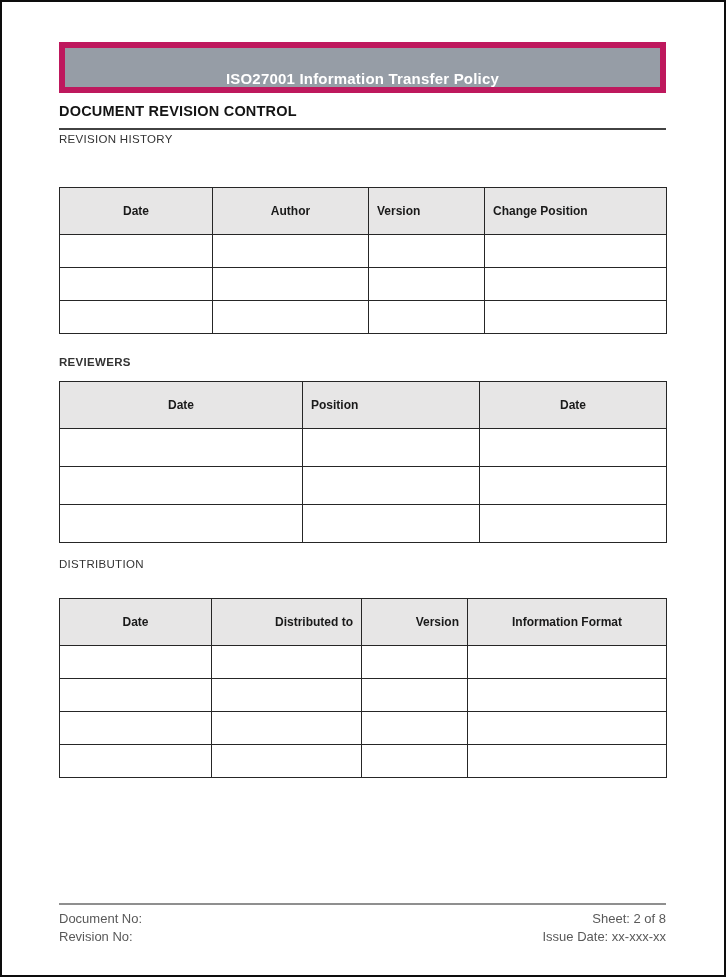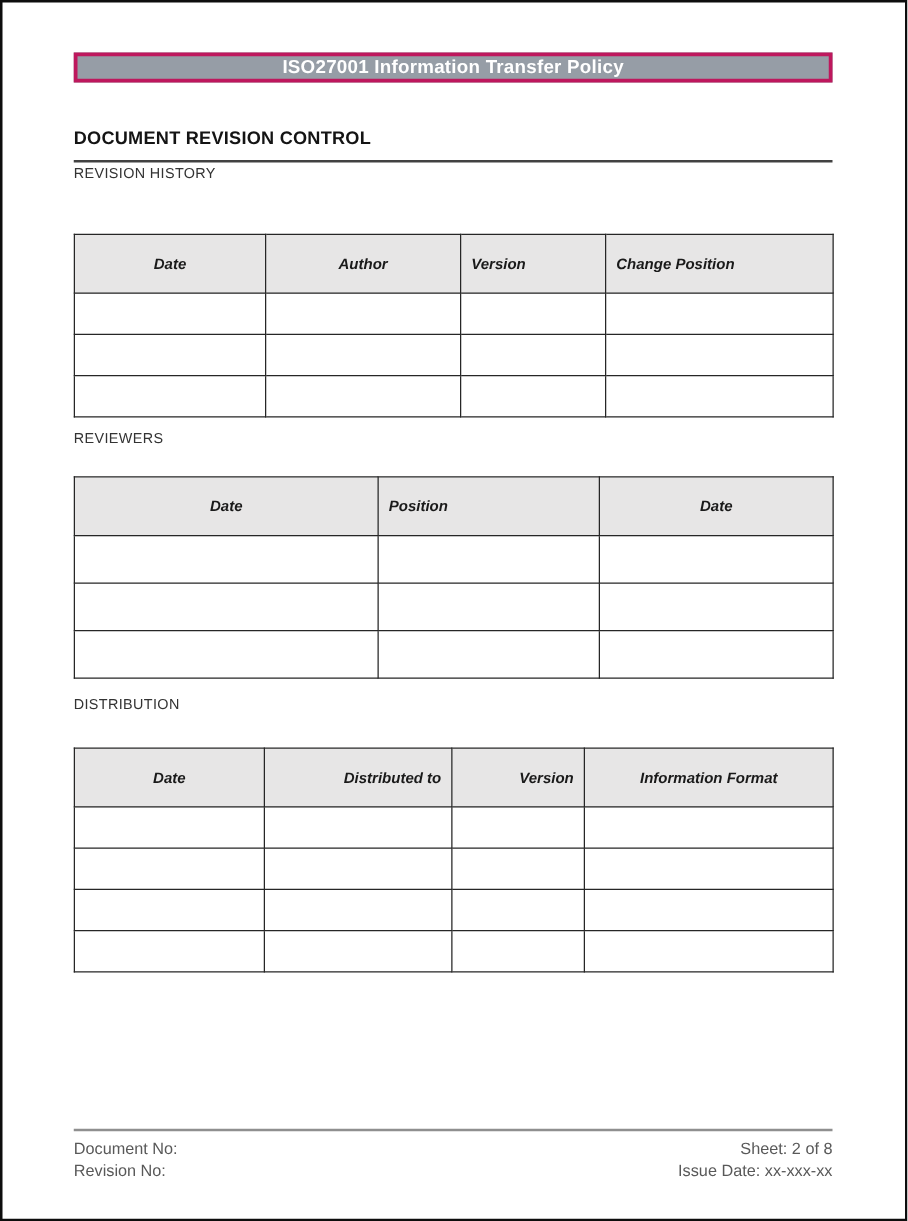--- a/index.html
+++ b/index.html
@@ -15,26 +15,26 @@
     box-sizing: border-box;
     background: #ffffff;
     border: 2px solid #0d0d0d;
     overflow: hidden;
   }
   .banner {
     position: absolute;
     left: 57px;
     top: 40px;
     width: 607px;
-    height: 24px;
+    height: 51px;
     box-sizing: border-box;
     background: #969DA6;
-    border: 3px solid #be185d;
+    border: 6px solid #be185d;
     display: flex;
-    align-items: flex-start;
+    align-items: flex-end;
     justify-content: center;
   }
   .banner .title {
     color: #ffffff;
     font-size: 15px;
     font-weight: 700;
     letter-spacing: 0.2px;
   }
   .doc-heading {
     position: absolute;
@@ -56,42 +56,41 @@
   }
   .section-label {
     position: absolute;
     left: 57px;
     font-size: 11.5px;
     font-weight: 400;
     color: #333333;
     letter-spacing: 0.3px;
   }
   #label-revision-history { top: 131px; }
-  #label-reviewers        { top: 343px; }
+  #label-reviewers        { top: 354px; font-weight: bold; }
   #label-distribution     { top: 556px; }
 
   table.doc-table {
     position: absolute;
     left: 57px;
     border-collapse: collapse;
     table-layout: fixed;
     width: 607px;
   }
   #table-revision-history { top: 185px; }
   #table-reviewers        { top: 379px; }
   #table-distribution     { top: 596px; }
 
   table.doc-table th,
   table.doc-table td {
     border: 1.5px solid #262626;
     box-sizing: border-box;
     padding: 16px 8px;
     font-size: 12px;
     vertical-align: middle;
-    font-style: italic;
   }
   table.doc-table th {
     background: #E7E6E6;
     font-weight: 700;
     color: #1a1a1a;
   }
   #table-revision-history th { height: 31px; }
   #table-revision-history td { height: 32px; }
   #table-reviewers th        { height: 34px; }
   #table-reviewers td        { height: 38px; }

